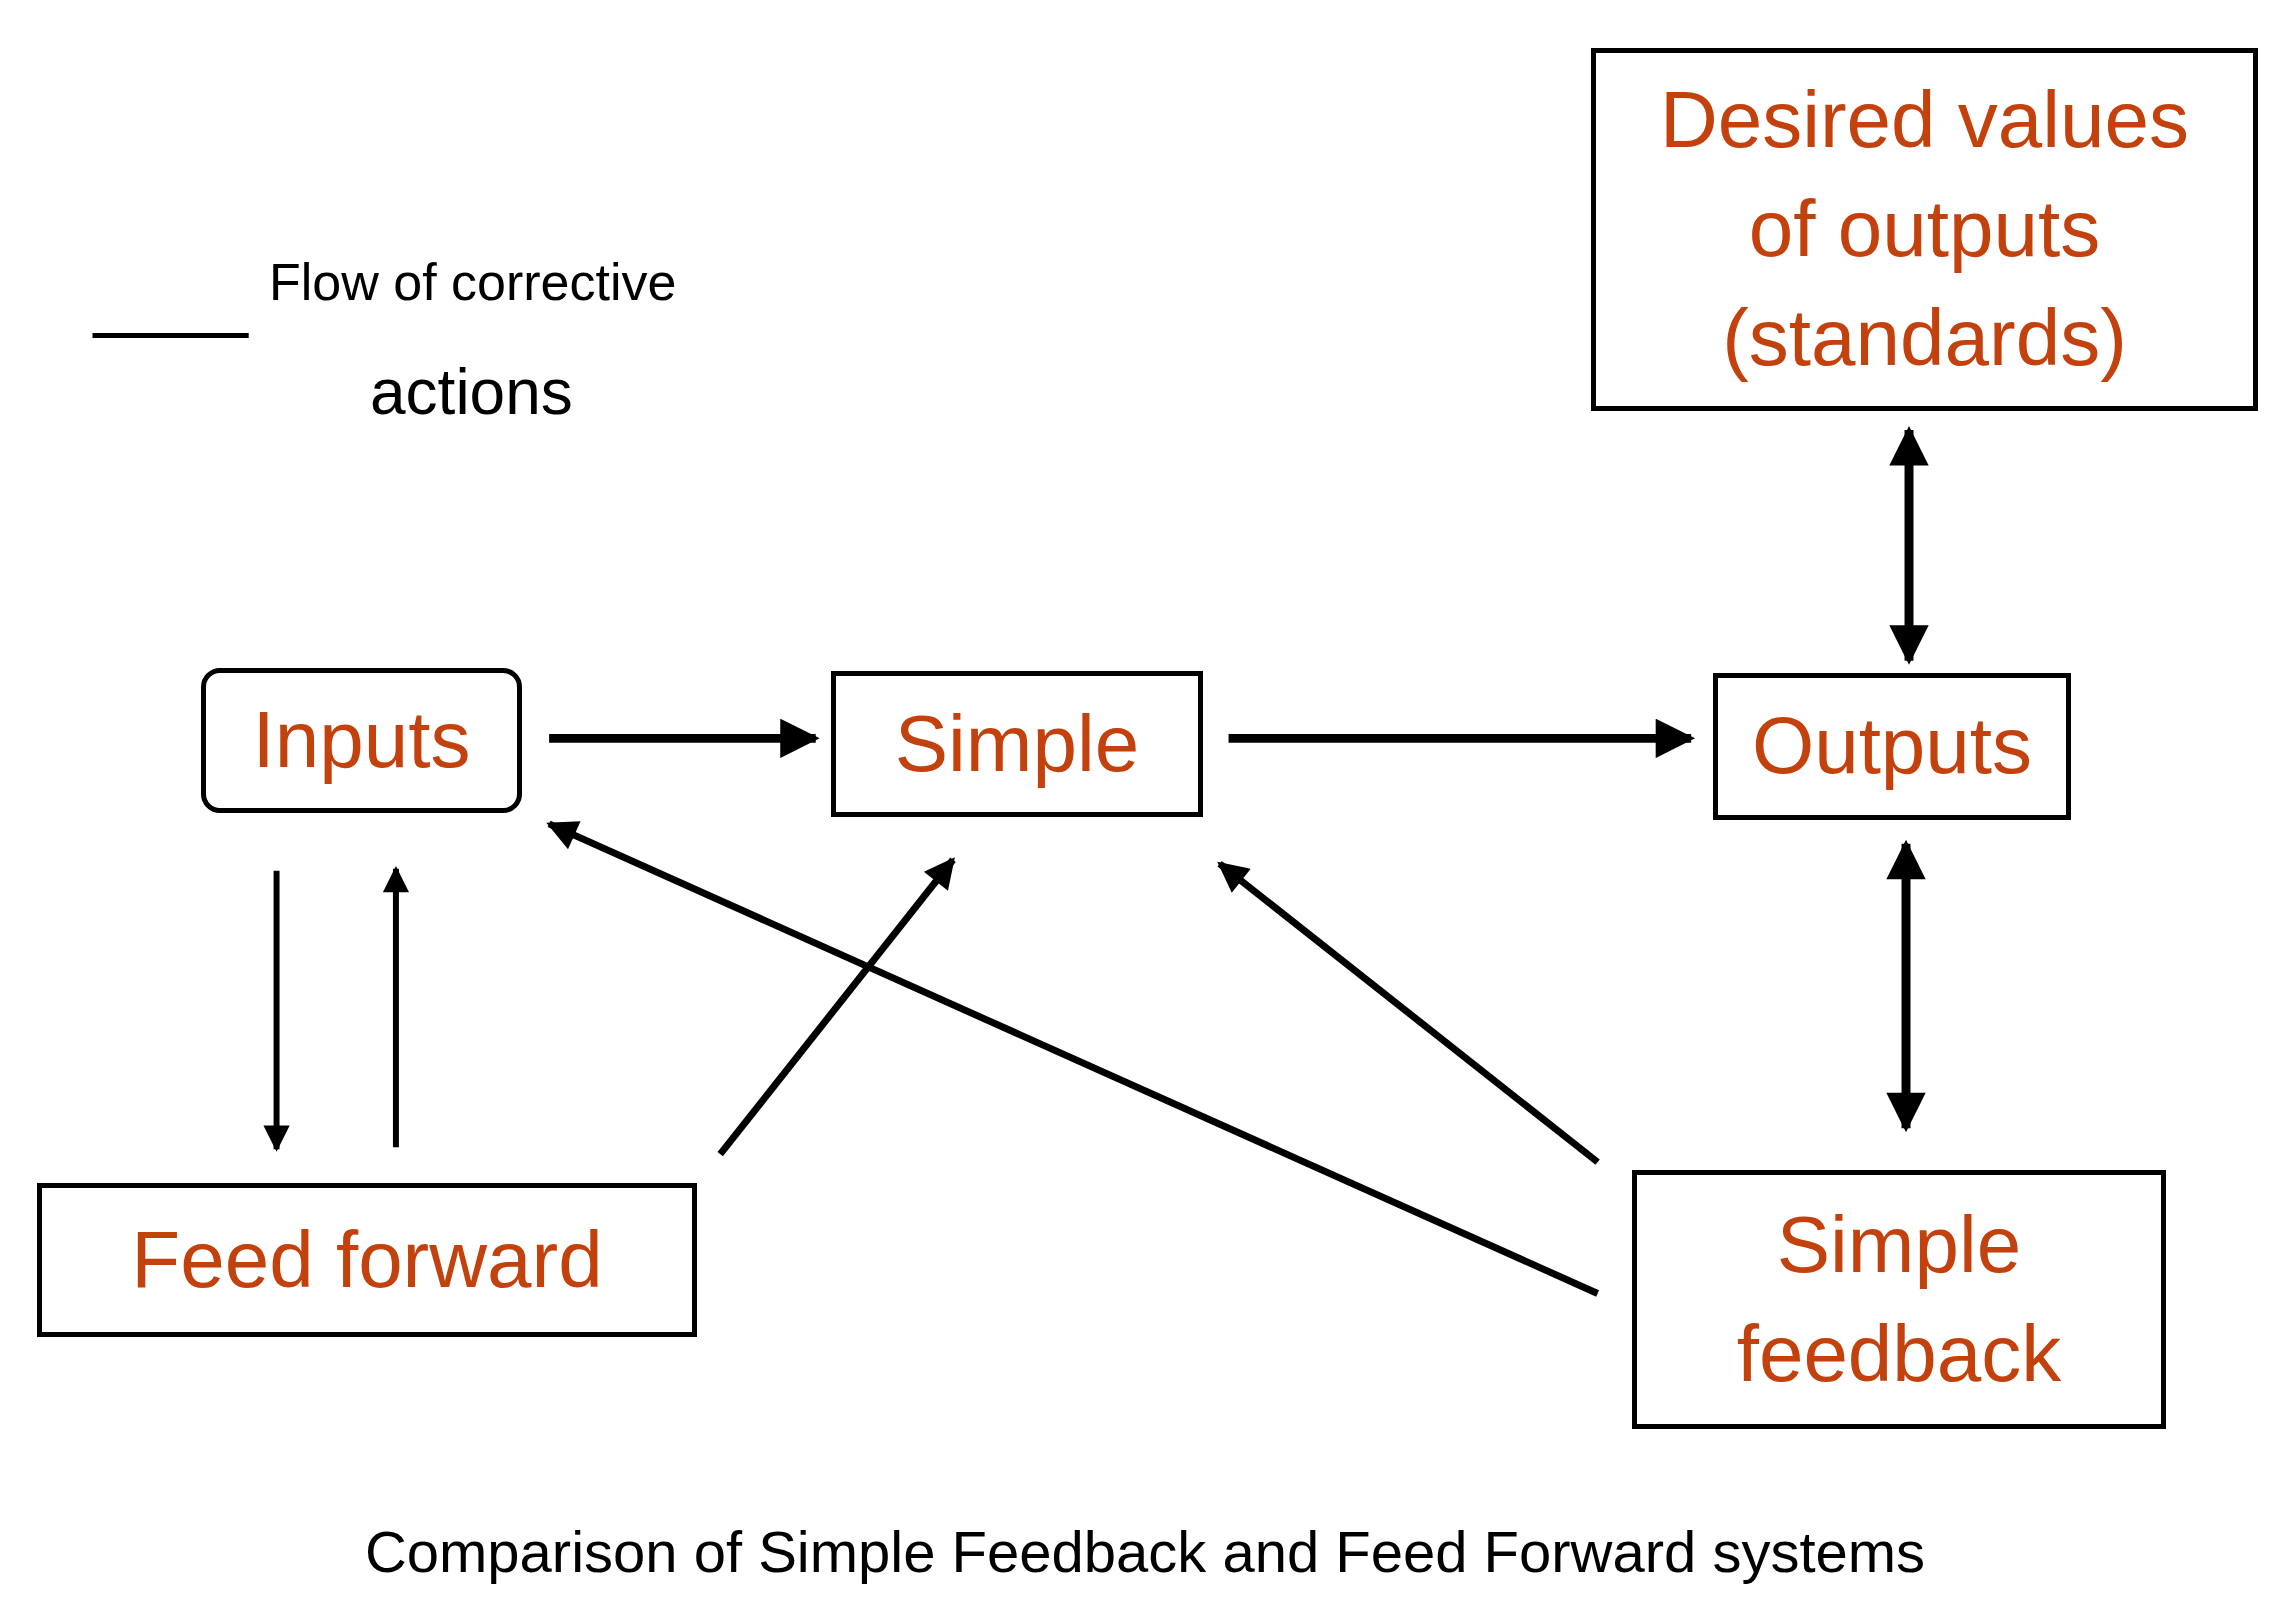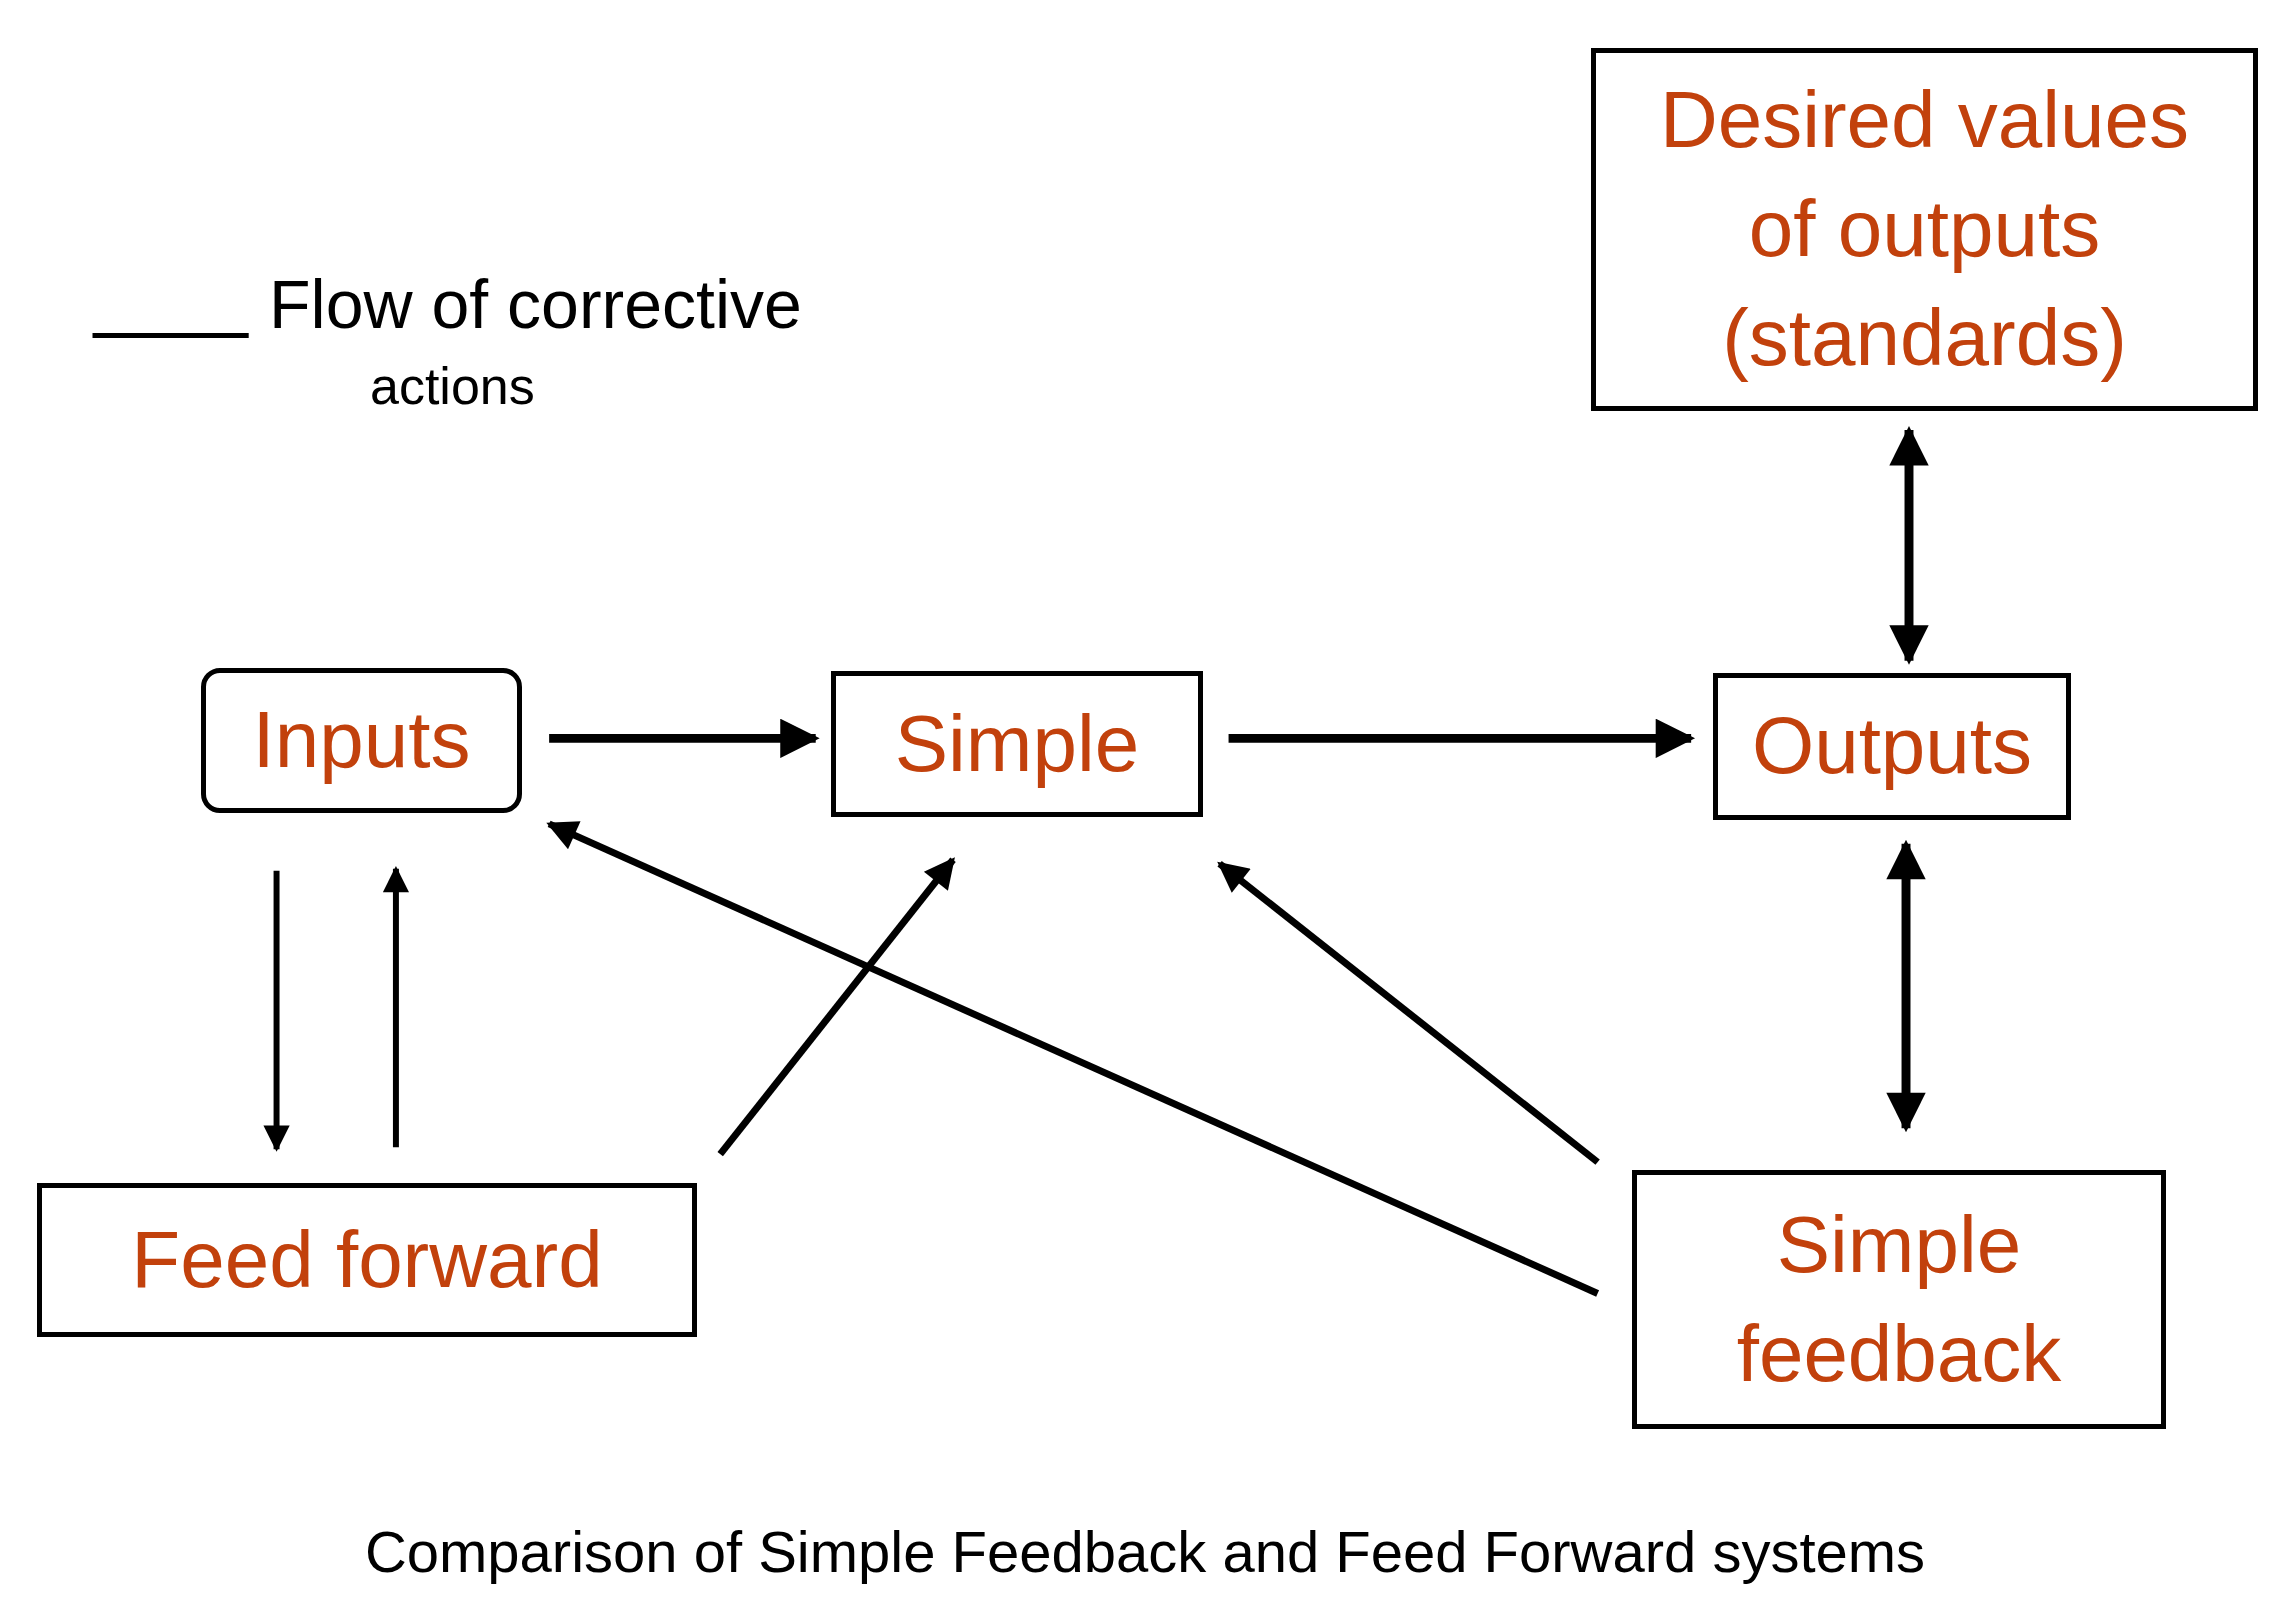--- a/index.html
+++ b/index.html
@@ -42,30 +42,30 @@
   .node-desired   { left: 1591px; top: 48px;   width: 667px; height: 363px; }
   .node-inputs    { left: 201px;  top: 668px;  width: 321px; height: 145px; border-radius: 19px; }
   .node-process   { left: 831px;  top: 671px;  width: 372px; height: 146px; }
   .node-outputs   { left: 1713px; top: 673px;  width: 358px; height: 147px; }
   .node-feedfwd   { left: 37px;   top: 1183px; width: 660px; height: 154px; }
   .node-simplefb  { left: 1632px; top: 1170px; width: 534px; height: 259px; }
 
   .legend-line1 {
     position: absolute;
     left: 269px;
-    top: 270px;
-    font-size: 68px;
+    top: 256px;
+    font-size: 52px;
     line-height: 1;
     white-space: nowrap;
   }
   .legend-line2 {
     position: absolute;
     left: 370px;
     top: 360px;
-    font-size: 52px;
+    font-size: 64px;
     line-height: 1;
     white-space: nowrap;
   }
   .caption {
     position: absolute;
     left: 0;
     top: 1520px;
     width: 2290px;
     text-align: center;
     font-size: 58px;

